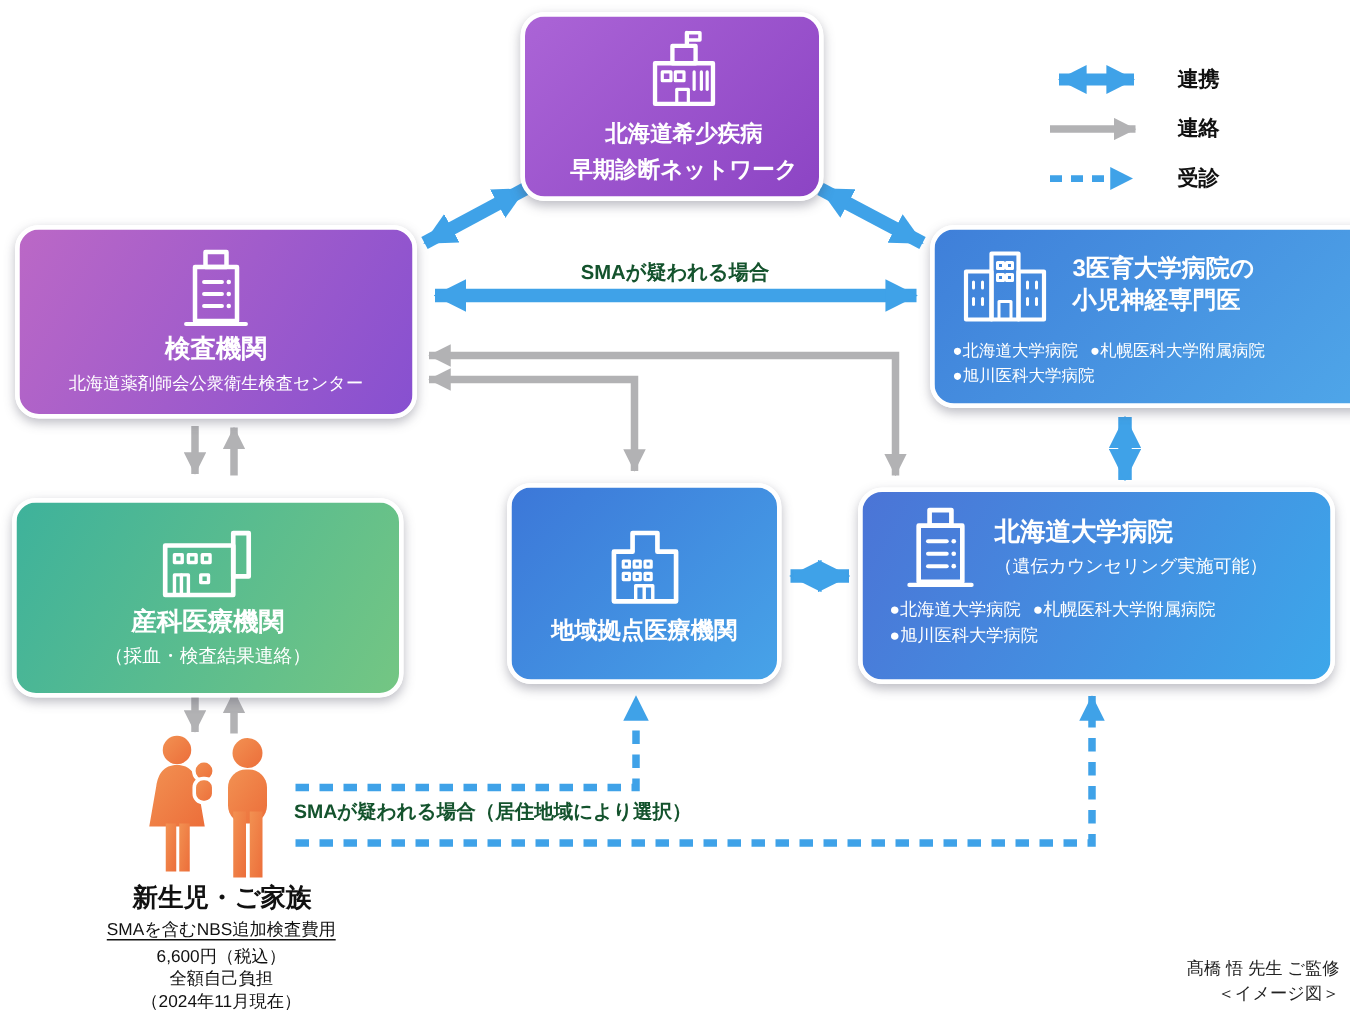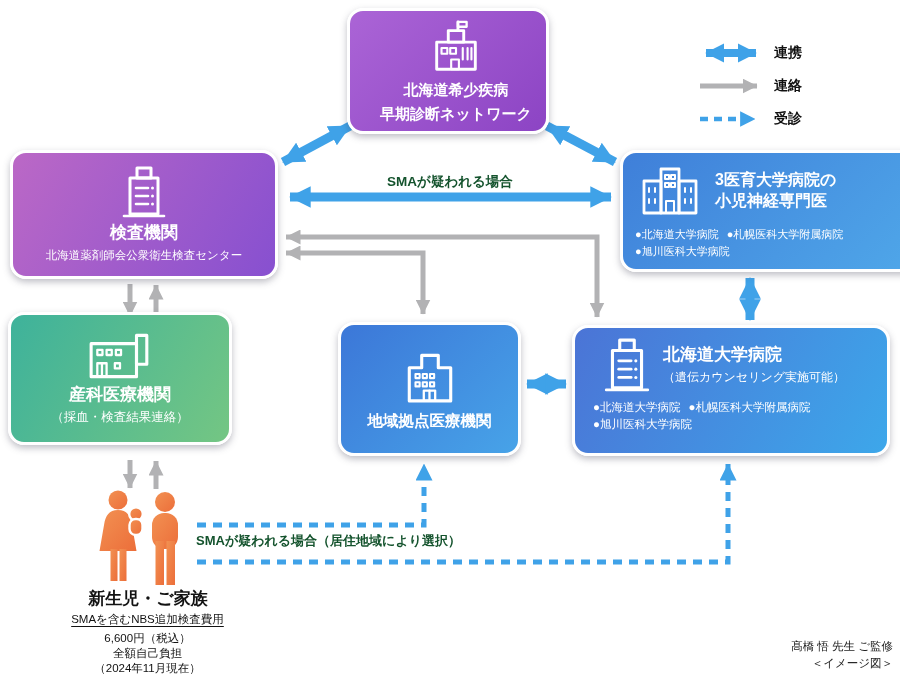--- a/index.html
+++ b/index.html
@@ -14,42 +14,42 @@
   .node {
     position:absolute; z-index:2; border:3px solid #fff; border-radius:16px;
     box-shadow: 0 3px 7px rgba(70,70,90,.35);
     color:#fff; display:flex; flex-direction:column; align-items:center; justify-content:center;
   }
   .node .ttl { font-weight:bold; text-align:center; line-height:1.3; }
   .node .sub { text-align:center; }
   .nw   { left:347px; top:8px;   width:202px; height:126px; background:linear-gradient(135deg,#ab64d6,#8c44c4);padding-left:16px; }
   .kensa{ left:10px;  top:150px; width:268px; height:129px; background:linear-gradient(120deg,#bb68c6,#8750d0); }
   .senmon{ left:620px; top:150px; width:300px; height:122px; background:linear-gradient(135deg,#3f7fd9,#4fa7e9); align-items:stretch; padding:10px 12px 8px; justify-content:flex-start;}
-  .sanka{ left:8px;   top:312px; width:224px; height:133px; background:linear-gradient(120deg,#3eb29b,#74c683); }
+  .sanka{ left:8px;   top:332px; width:261px; height:133px; background:linear-gradient(120deg,#3eb29b,#74c683); }
   .chiiki{ left:338px; top:322px; width:183px; height:134px; background:linear-gradient(135deg,#3c77d8,#47a3e8); }
   .seimitsu{ left:572px; top:325px; width:318px; height:131px; background:linear-gradient(120deg,#4b74d6,#3da7ea); align-items:stretch; padding:10px 14px 8px; justify-content:flex-start;}
   .nw .ttl { font-size:15px; margin-top:5px; }
   .kensa .ttl { font-size:17px; margin-top:4px; }
   .kensa .sub { font-size:11.5px; margin-top:3px; }
   .sanka .ttl { font-size:17px; margin-top:5px; }
   .sanka .sub { font-size:12.5px; margin-top:3px; }
   .chiiki .ttl { font-size:15.5px; margin-top:8px; }
   .hrow { display:flex; align-items:center; gap:12px; }
   .senmon .hrow { padding-left:2px; }
   .senmon .ttl { font-size:16px; text-align:left; }
   .seimitsu .ttl { font-size:17px; text-align:left; }
   .seimitsu .sub { font-size:12px; text-align:left; margin-top:2px; }
   .bullets { margin-top:7px; font-size:11px; line-height:1.5; }
   .bullets .brow { display:flex; gap:8px; white-space:nowrap; }
   .seimitsu .bullets { font-size:11.5px; padding-left:4px; }
   .lbl { position:absolute; z-index:3; font-weight:600; font-size:13px; color:#14532d; white-space:nowrap; }
   .lbl-sma { left:300px; top:173px; width:300px; text-align:center; font-size:13.5px; }
   .lbl-sma2 { left:196px; top:532px; }
   .legend { position:absolute; left:698px; top:42px; z-index:2; display:flex; flex-direction:column; gap:11px; }
-  .legend .lrow { display:flex; align-items:center; gap:10px; }
+  .legend .lrow { display:flex; align-items:center; gap:21px; }
   .legend .ltxt { font-size:14px; font-weight:600; color:#111; }
   .family { position:absolute; left:98px; top:489px; z-index:2; }
   .fam-title { position:absolute; left:60px; top:587px; width:176px; z-index:2; text-align:center; font-size:17px; font-weight:bold; color:#111; }
   .fam-note { position:absolute; left:35px; top:612px; width:225px; z-index:2; text-align:center; color:#111; }
   .fam-note .nt { font-size:11.5px; text-decoration:underline; text-underline-offset:3px; margin-bottom:4px; }
   .fam-note .nl { font-size:11.5px; line-height:1.3; }
   .credit { position:absolute; left:690px; top:638px; width:203px; z-index:2; text-align:right; font-size:11.5px; color:#222; line-height:1.45; }
   .icon { display:block; }
 </style>
 </head>

